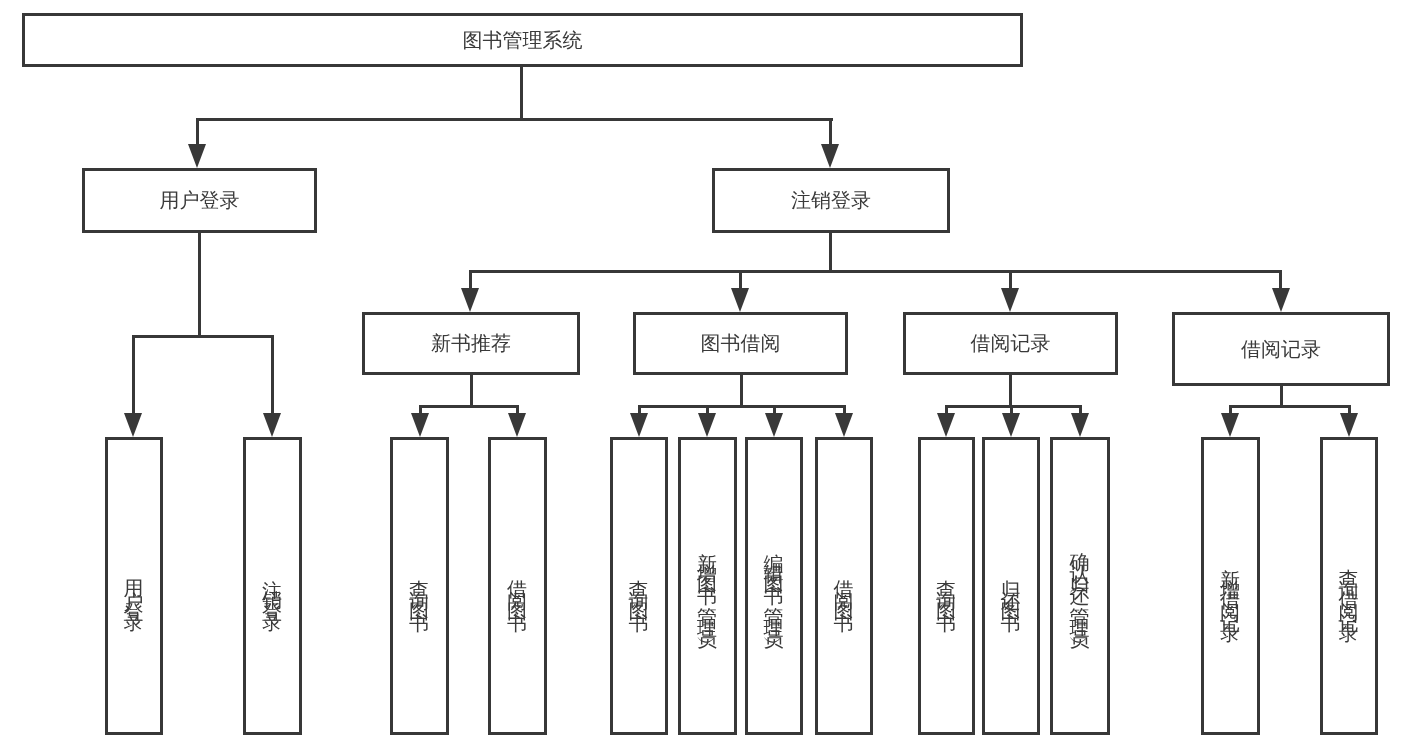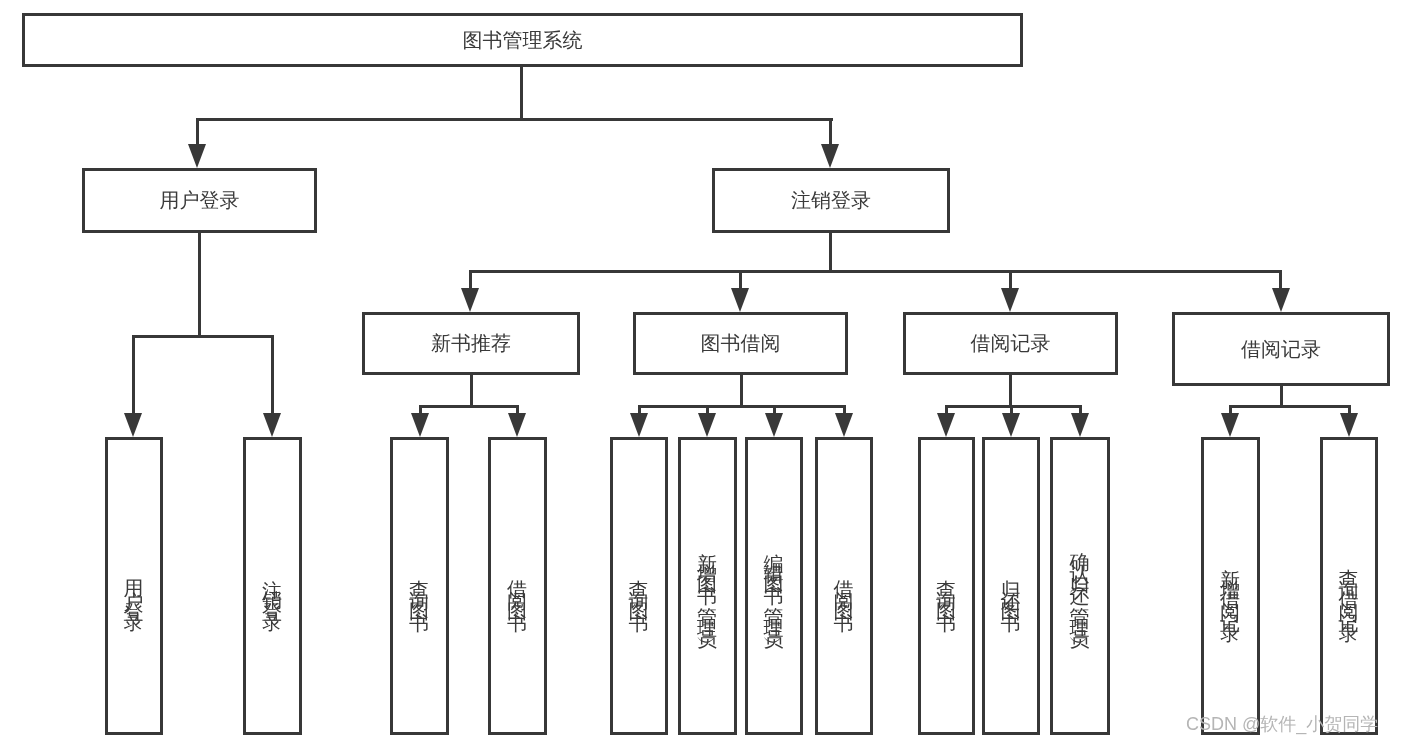--- a/index.html
+++ b/index.html
@@ -187,15 +187,14 @@
     <span>确认归还（管理员）</span>
   </div>
 
   <div class="box v" style="left:1201px;top:437px;width:59px;height:298px">
     <span>新增借阅记录</span>
   </div>
   <div class="box v" style="left:1320px;top:437px;width:58px;height:298px">
     <span>查询借阅记录</span>
   </div>
 
-  <div class="wm">CSDN @软件_小贺同学</div>
 
 </div>
 
 </body></html>

